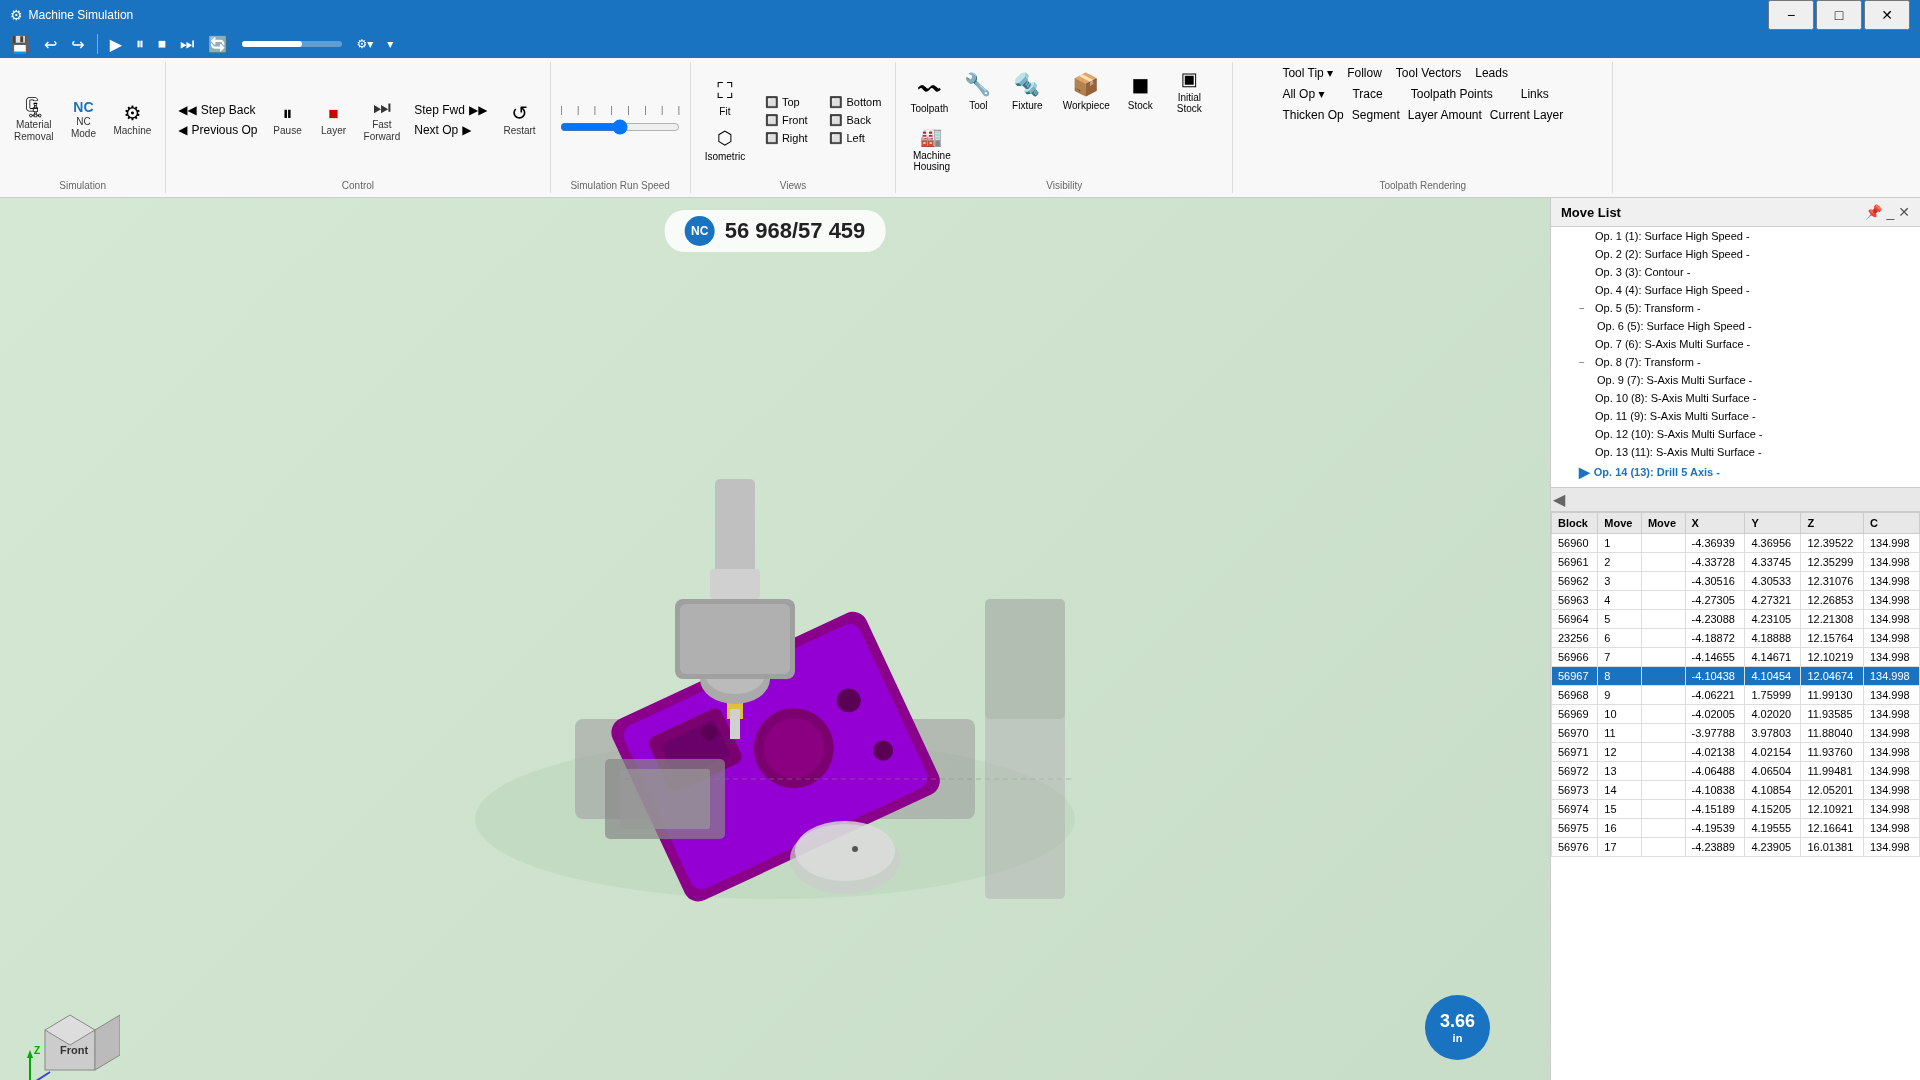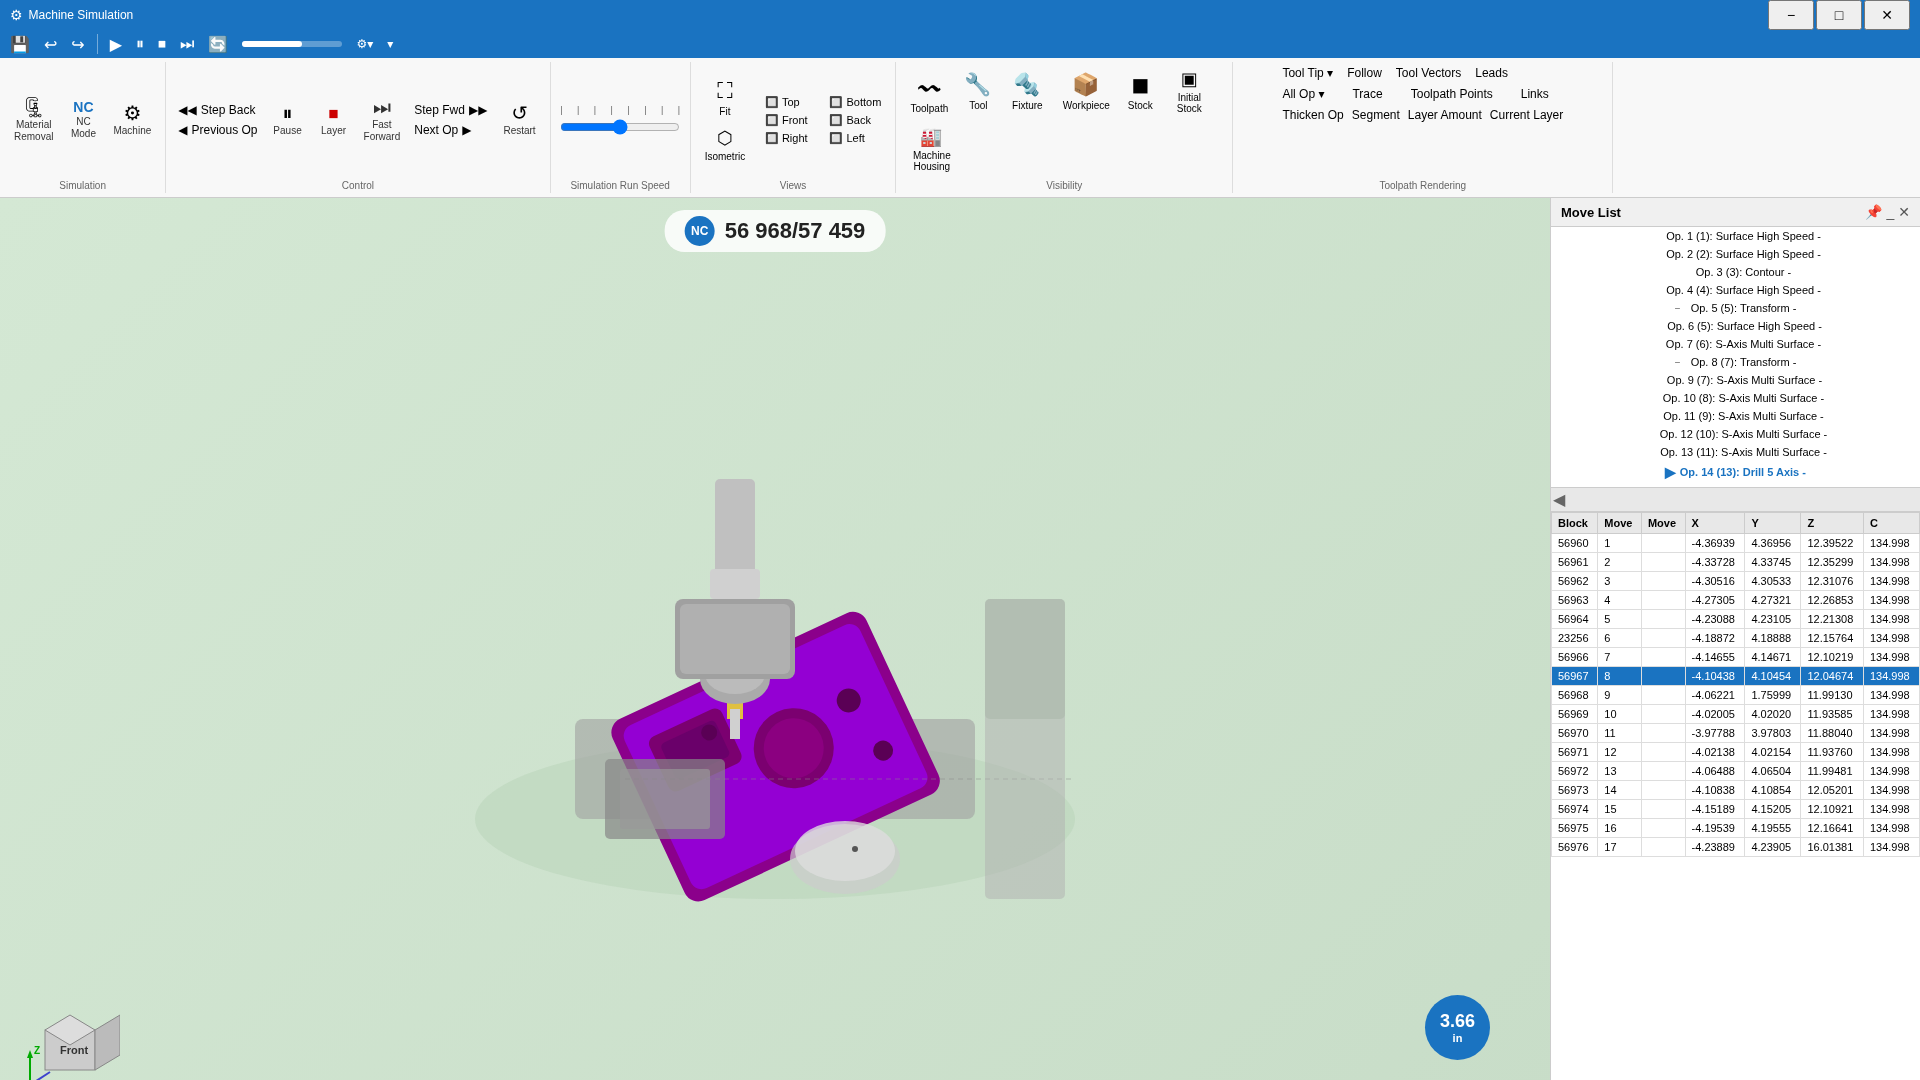--- a/index.html
+++ b/index.html
@@ -301,21 +301,20 @@
       overflow-y: auto;
       font-size: 11px;
       max-height: 260px;
     }
     .op-item {
       padding: 3px 28px;
       cursor: pointer;
       display: flex;
       align-items: center;
       gap: 4px;
-      justify-content: center;
     }
     .op-item.current { font-weight: bold; color: #1a73c1; }
     .op-item .collapse-icon { width: 12px; color: #666; font-size: 10px; }
     .op-item.indent { padding-left: 30px; }
     .op-arrow { color: #1a73c1; font-size: 14px; }
 
     
     #data-table {
       border-top: 1px solid #ccc;
       overflow-y: auto;

